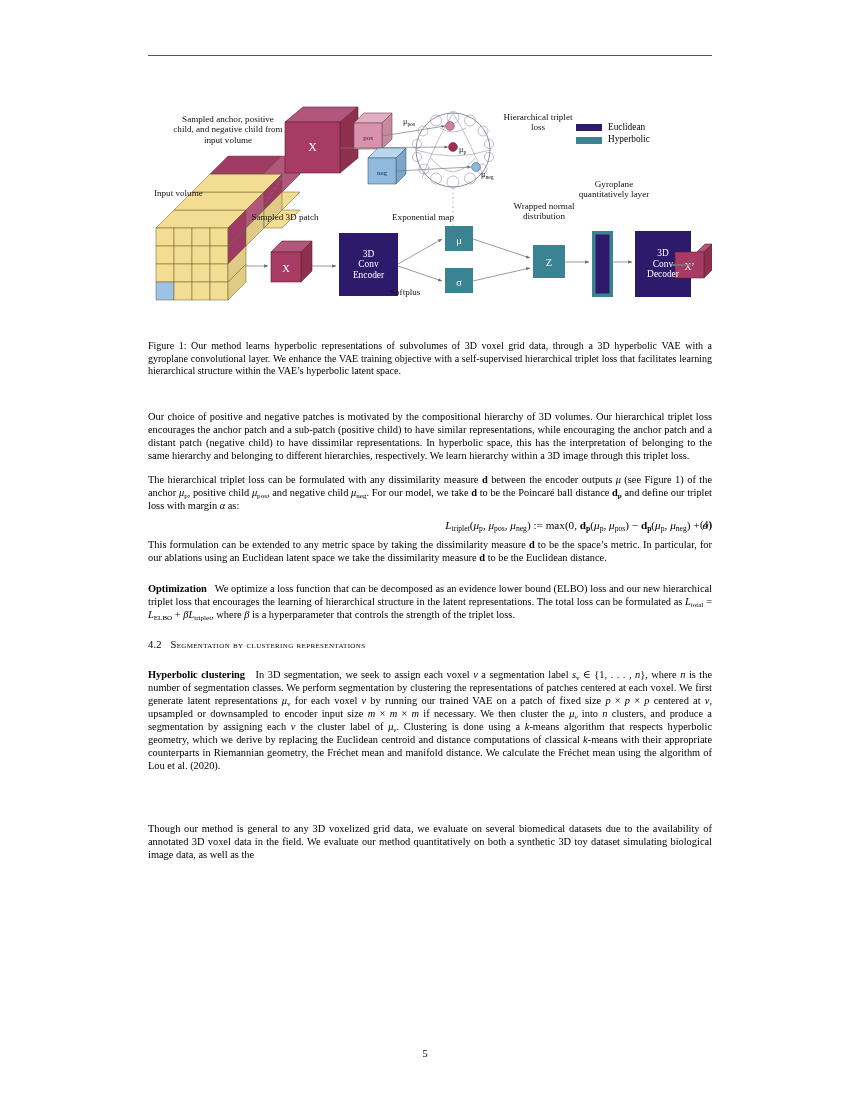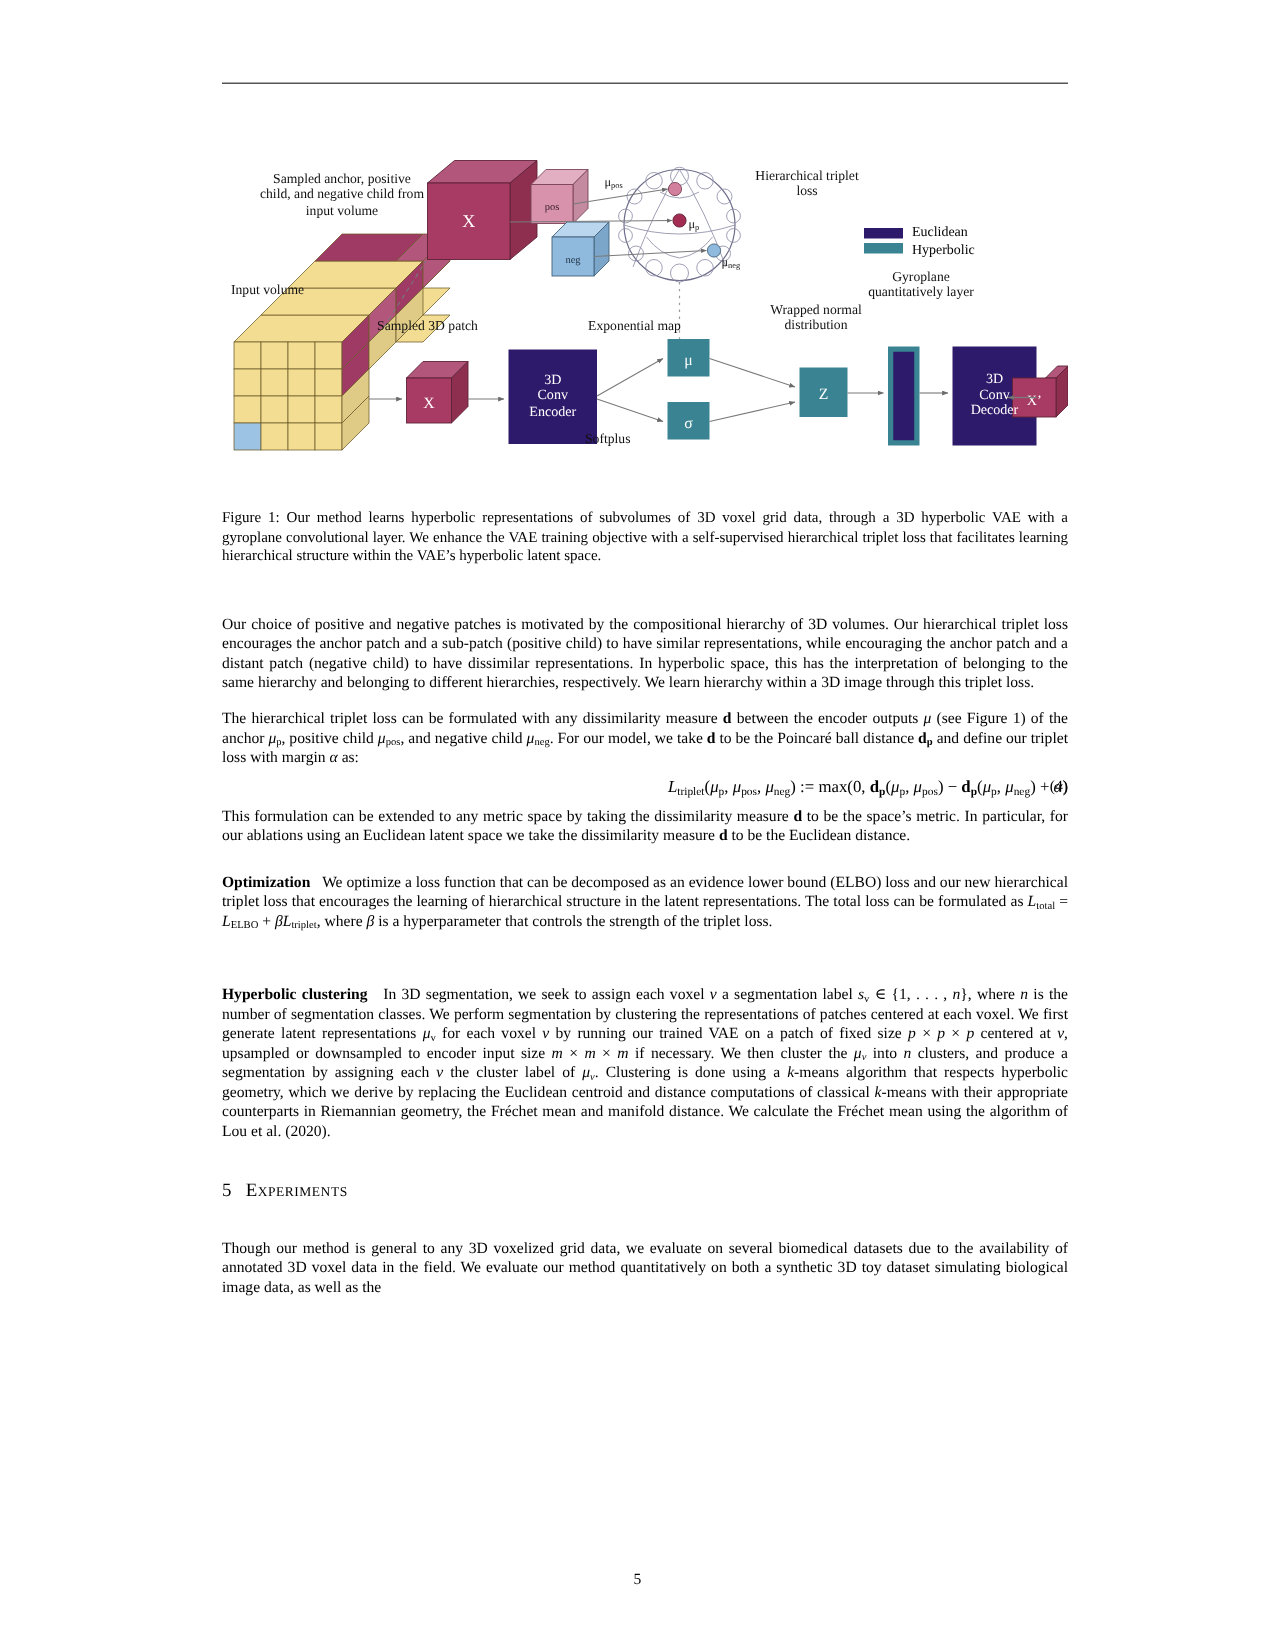--- a/index.html
+++ b/index.html
@@ -253,26 +253,26 @@
     <div class="fig-label wrap" style="left:362px;top:101px;width:68px;">Wrapped normal distribution</div>
     <div class="fig-label wrap" style="left:422px;top:79px;width:88px;">Gyroplane quantitatively layer</div>
 
     <div class="fig-label" style="left:255px;top:17px;font-size:8.2px;">μ<sub>pos</sub></div>
     <div class="fig-label" style="left:311px;top:45px;font-size:8.2px;">μ<sub>p</sub></div>
     <div class="fig-label" style="left:333px;top:70px;font-size:8.2px;">μ<sub>neg</sub></div>
 
     <div class="boxlabel" style="left:191px;top:133px;width:59px;height:63px;font-size:9.4px;">3D<br>Conv<br>Encoder</div>
     <div class="boxlabel" style="left:487px;top:131px;width:56px;height:66px;font-size:9.4px;">3D<br>Conv<br>Decoder</div>
 
-    <div style="position:absolute;left:428px;top:22px;margin-top:28px;">
+    <div style="position:absolute;left:428px;top:22px;">
       <div style="display:flex;align-items:center;gap:6px;margin-bottom:2px;">
         <span style="display:inline-block;width:26px;height:7px;background:#2e1a6b;"></span>
         <span style="font-size:9.3px;">Euclidean</span>
       </div>
-      <div style="display:flex;align-items:flex-start;gap:6px;">
+      <div style="display:flex;align-items:flex-end;gap:6px;">
         <span style="display:inline-block;width:26px;height:7px;background:#3a8392;"></span>
         <span style="font-size:9.3px;">Hyperbolic</span>
       </div>
     </div>
   </div>
 
   <div class="col" style="top:330px;">
     <p class="caption"><span>Figure 1:</span><span>  Our method learns hyperbolic representations of subvolumes of 3D voxel grid data, through a 3D hyperbolic VAE with a gyroplane convolutional layer. We enhance the VAE training objective with a self-supervised hierarchical triplet loss that facilitates learning hierarchical structure within the VAE’s hyperbolic latent space.</span></p>
   </div>
 
@@ -294,29 +294,29 @@
     <div class="gap-s"></div>
 
     <p class="body">This formulation can be extended to any metric space by taking the dissimilarity measure <span class="mb">d</span> to be the space’s metric. In particular, for our ablations using an Euclidean latent space we take the dissimilarity measure <span class="mb">d</span> to be the Euclidean distance.</p>
 
     <div class="gap-l"></div>
 
     <p class="body"><b class="run">Optimization</b>&nbsp;&nbsp;&nbsp;<span>We optimize a loss function that can be decomposed as an evidence lower bound (ELBO) loss and our new hierarchical triplet loss that encourages the learning of hierarchical structure in the latent representations. The total loss can be formulated as </span><span><span class="mi">L</span><sub>total</sub> = <span class="mi">L</span><sub>ELBO</sub> + <span class="mi">β</span><span class="mi">L</span><sub>triplet</sub></span><span>, where </span><span class="mi">β</span><span> is a hyperparameter that controls the strength of the triplet loss.</span></p>
 
     <div class="gap-l"></div>
 
+    <p class="sec-h"><span class="num">4.2</span>&nbsp;&nbsp;&nbsp;<span class="sc">Segmentation by clustering representations</span></p>
 
     <div class="gap-l"></div>
 
     <p class="body"><b class="run">Hyperbolic clustering</b>&nbsp;&nbsp;&nbsp;In 3D segmentation, we seek to assign each voxel <span class="mi">v</span> a segmentation label <span class="mi">s</span><sub>v</sub> ∈ {1, . . . , <span class="mi">n</span>}, where <span class="mi">n</span> is the number of segmentation classes. We perform segmentation by clustering the representations of patches centered at each voxel. We first generate latent representations <span class="mi">μ</span><sub>v</sub> for each voxel <span class="mi">v</span> by running our trained VAE on a patch of fixed size <span class="mi">p</span> × <span class="mi">p</span> × <span class="mi">p</span> centered at <span class="mi">v</span>, upsampled or downsampled to encoder input size <span class="mi">m</span> × <span class="mi">m</span> × <span class="mi">m</span> if necessary. We then cluster the <span class="mi">μ</span><sub><span class="mi">v</span></sub> into <span class="mi">n</span> clusters, and produce a segmentation by assigning each <span class="mi">v</span> the cluster label of <span class="mi">μ</span><sub><span class="mi">v</span></sub>. Clustering is done using a <span class="mi">k</span>-means algorithm that respects hyperbolic geometry, which we derive by replacing the Euclidean centroid and distance computations of classical <span class="mi">k</span>-means with their appropriate counterparts in Riemannian geometry, the Fréchet mean and manifold distance. We calculate the Fréchet mean using the algorithm of Lou et al. (2020).</p>
 
     <div class="gap-l"></div>
     <div class="gap-s"></div>
 
-    <p class="sec-h5"><span>5</span>&nbsp;&nbsp;&nbsp;<span class="sc">Experiments</span></p>
 
     <div class="gap-l"></div>
     <div class="gap-s"></div>
 
     <p class="body">Though our method is general to any 3D voxelized grid data, we evaluate on several biomedical datasets due to the availability of annotated 3D voxel data in the field. We evaluate our method quantitatively on both a synthetic 3D toy dataset simulating biological image data, as well as the</p>
   </div>
 
   <div class="pageno">5</div>
 </div>
 

